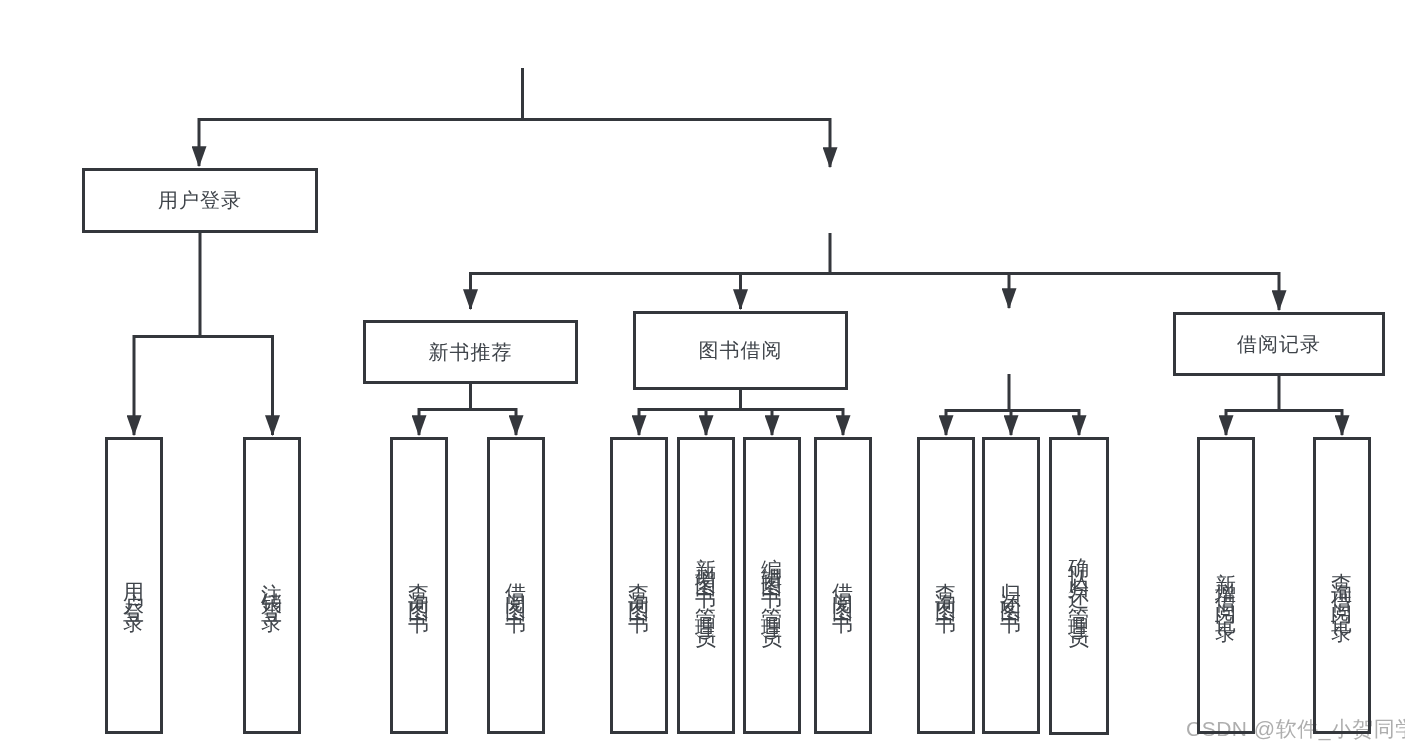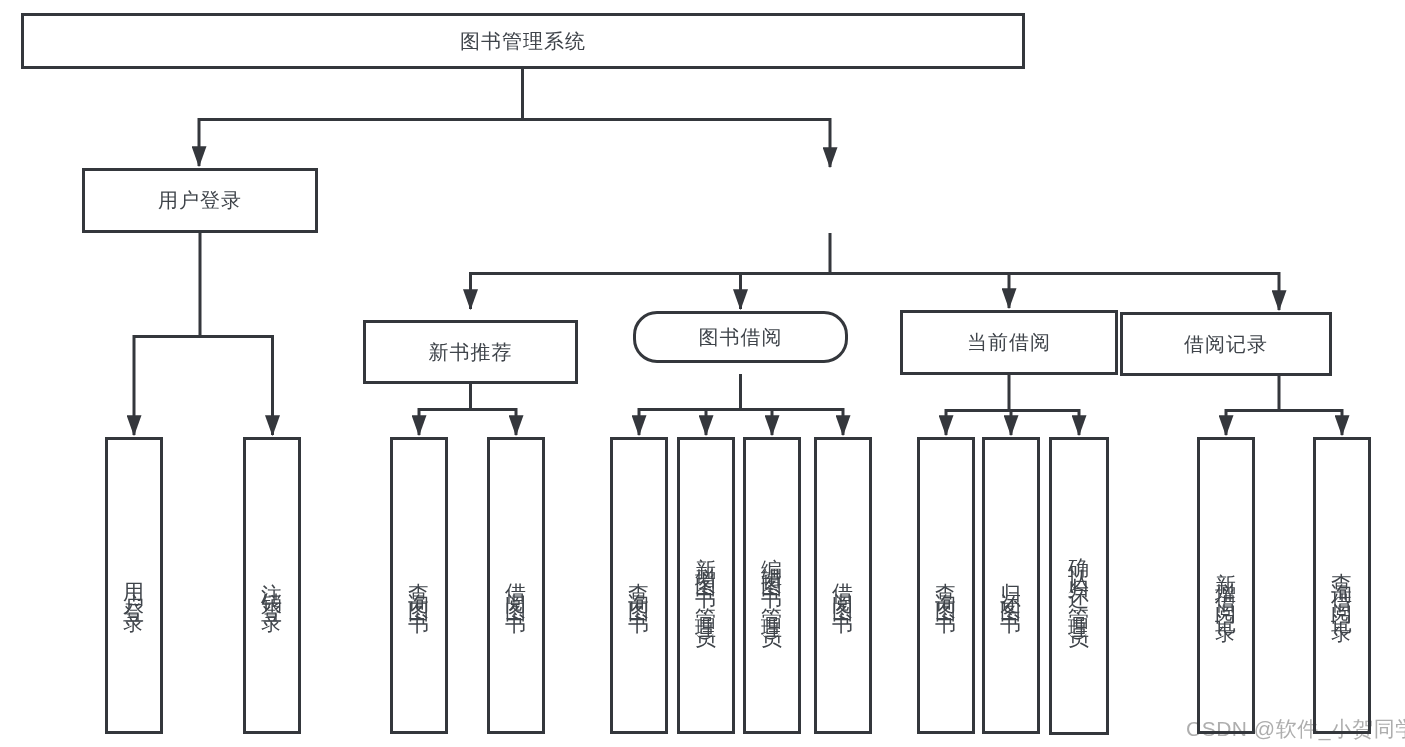--- a/index.html
+++ b/index.html
@@ -102,28 +102,26 @@
       <path d="M772 408 V435" marker-end="url(#arrow)"></path>
       <path d="M843 408 V435" marker-end="url(#arrow)"></path>
       <path d="M946 409 V435" marker-end="url(#arrow)"></path>
       <path d="M1011 409 V435" marker-end="url(#arrow)"></path>
       <path d="M1079 409 V435" marker-end="url(#arrow)"></path>
       <path d="M1226 409 V435" marker-end="url(#arrow)"></path>
       <path d="M1342 409 V435" marker-end="url(#arrow)"></path>
     </g>
   </svg>
 
-  <div class="node" style="left:21px; top:13px; width:1004px; height:56px;">图书管理系统</div>
 
   <div class="node" style="left:82px; top:168px; width:236px; height:65px;">用户登录</div>
 
   <div class="node" style="left:363px; top:320px; width:215px; height:64px;">新书推荐</div>
-  <div class="node" style="left:633px; top:311px; width:215px; height:52px;border-radius:24px;">图书借阅</div>
-  <div class="node" style="left:900px; top:310px; width:218px; height:65px;">当前借阅</div>
-  <div class="node" style="left:1120px; top:312px; width:212px; height:64px;">借阅记录</div>
+  <div class="node" style="left:633px; top:311px; width:215px; height:79px;">图书借阅</div>
+  <div class="node" style="left:1173px; top:312px; width:212px; height:64px;">借阅记录</div>
 
   <div class="node vertical" style="left:105px; top:437px; width:58px; height:297px;">用户登录</div>
   <div class="node vertical" style="left:243px; top:437px; width:58px; height:297px;">注销登录</div>
 
   <div class="node vertical" style="left:390px; top:437px; width:58px; height:297px;">查询图书</div>
   <div class="node vertical" style="left:487px; top:437px; width:58px; height:297px;">借阅图书</div>
 
   <div class="node vertical" style="left:610px; top:437px; width:58px; height:297px;">查询图书</div>
   <div class="node vertical" style="left:677px; top:437px; width:58px; height:297px;">新增图书（管理员）</div>
   <div class="node vertical" style="left:743px; top:437px; width:58px; height:297px;">编辑图书（管理员）</div>

